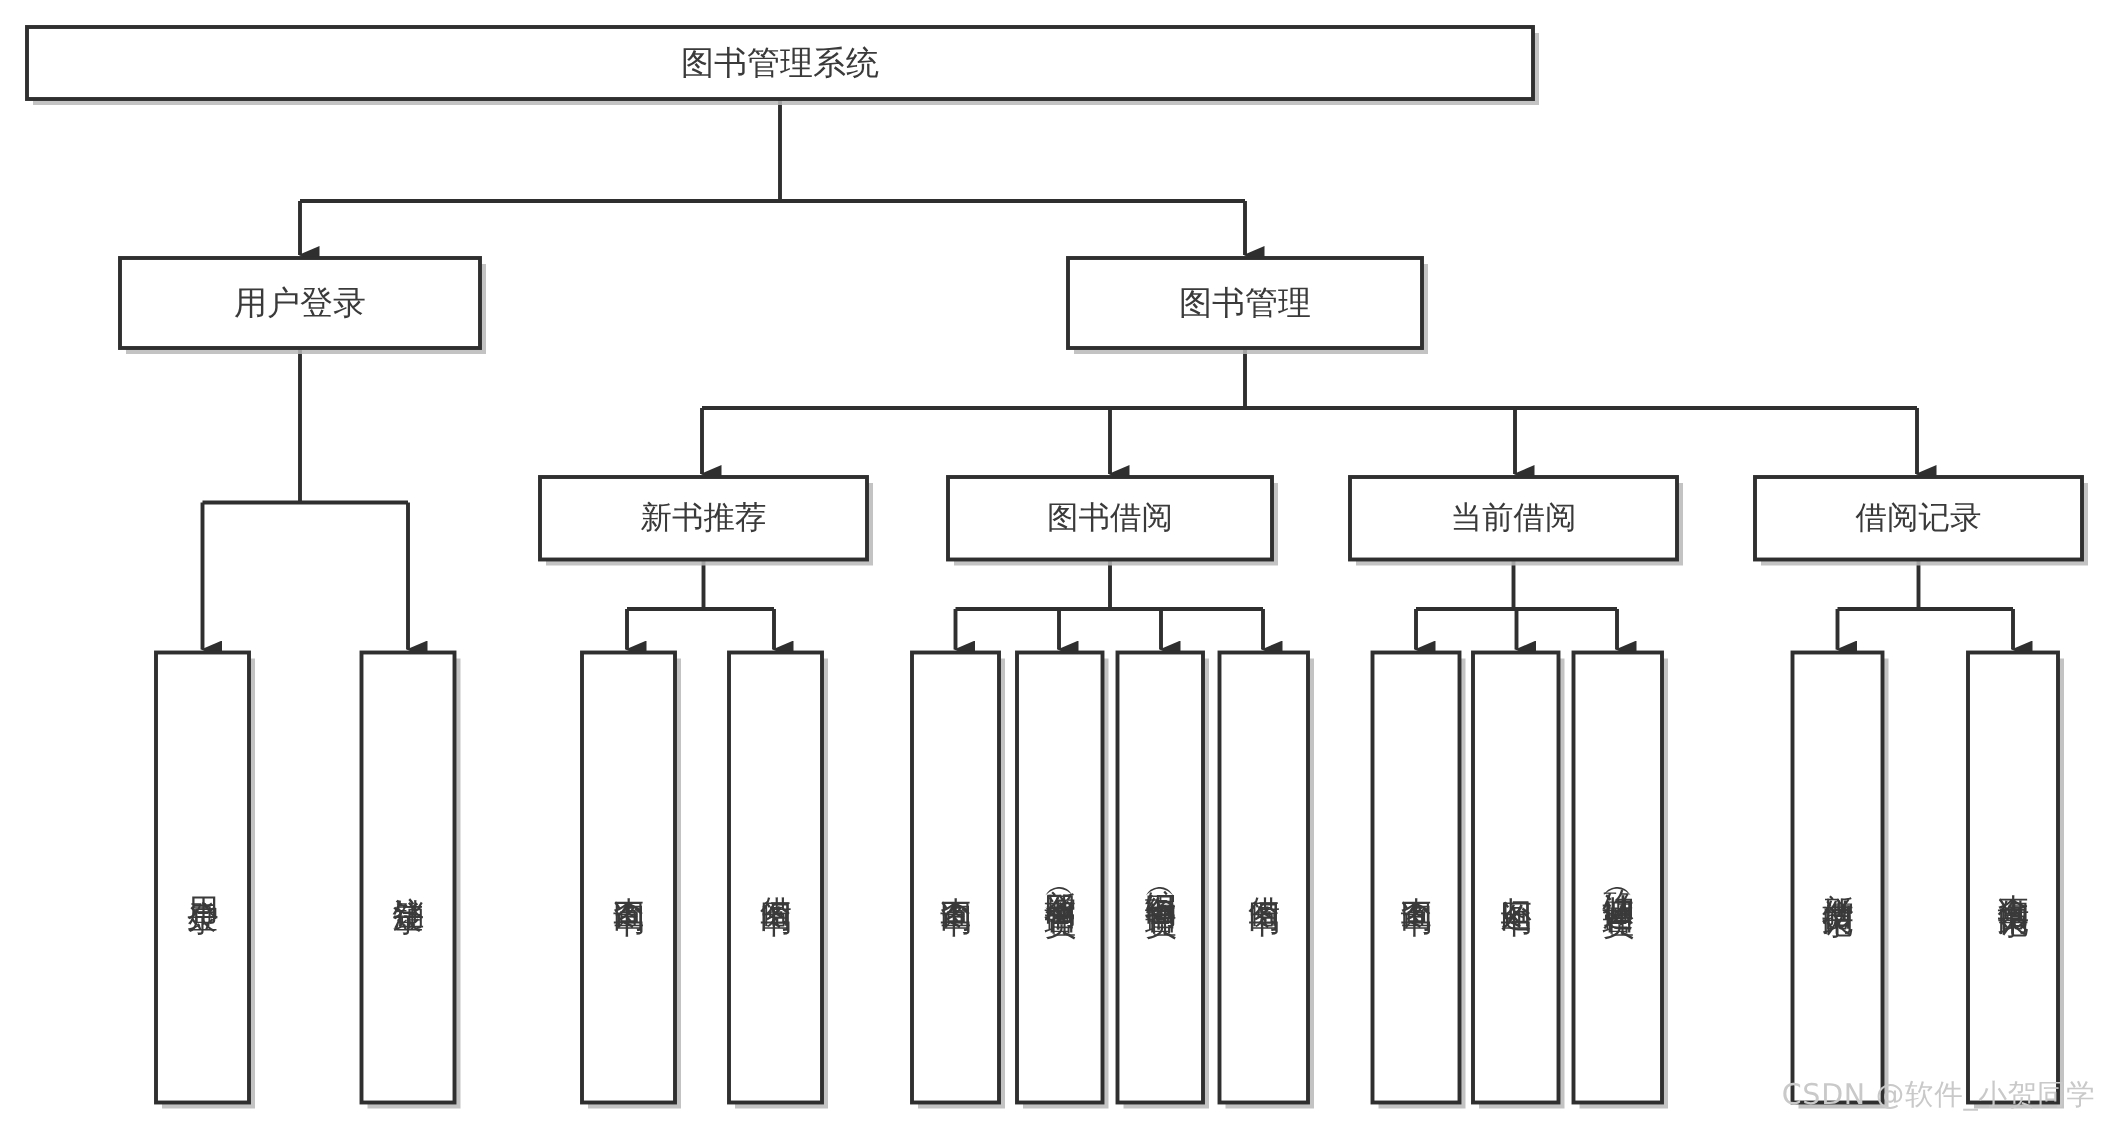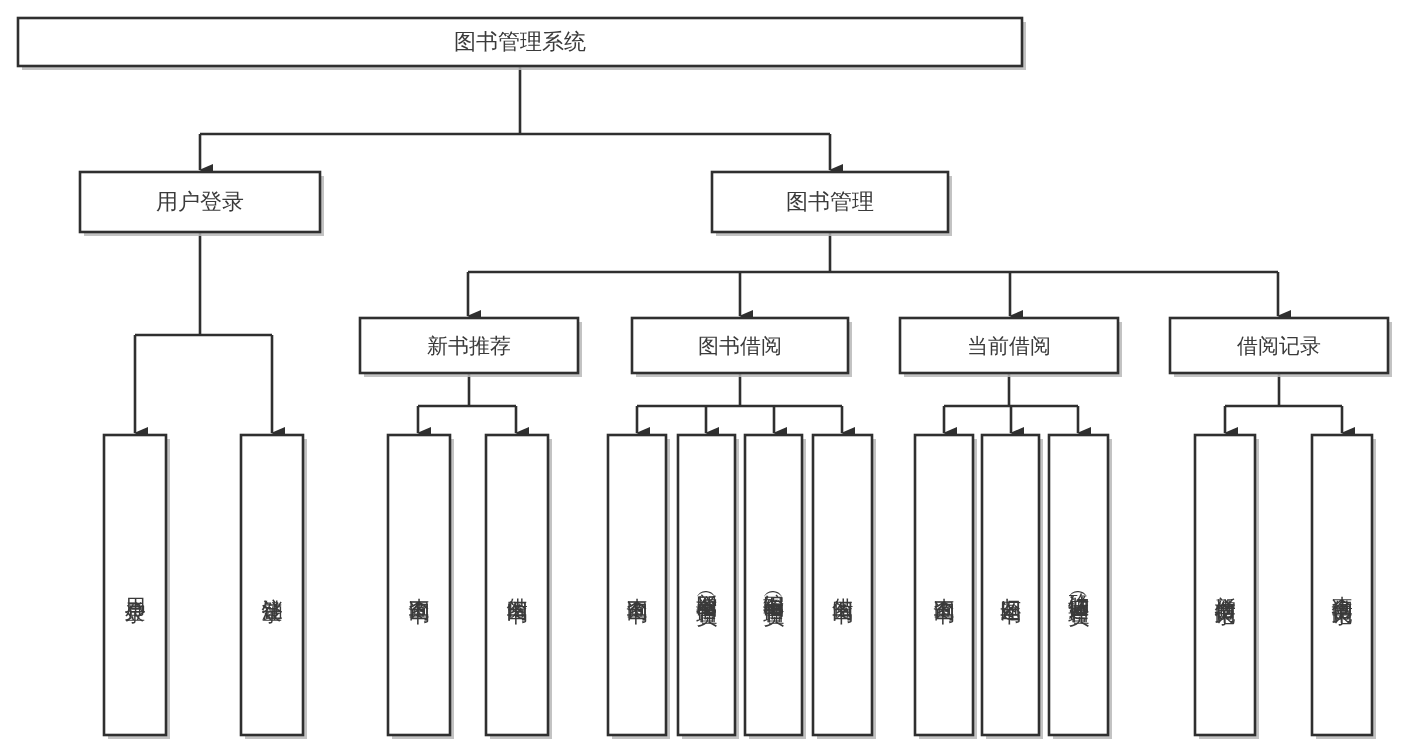--- a/index.html
+++ b/index.html
@@ -174,13 +174,14 @@
       <div class="vlabel" style="left: 678px; top: 435px; width: 57px; height: 300px;">新增图书（管理员）</div>
       <div class="vlabel" style="left: 745px; top: 435px; width: 57px; height: 300px;">编辑图书（管理员）</div>
       <div class="vlabel" style="left: 813px; top: 435px; width: 59px; height: 300px;">借阅图书</div>
       <div class="vlabel" style="left: 915px; top: 435px; width: 58px; height: 300px;">查询图书</div>
       <div class="vlabel" style="left: 982px; top: 435px; width: 57px; height: 300px;">归还图书</div>
       <div class="vlabel" style="left: 1049px; top: 435px; width: 59px; height: 300px;">确认归还（管理员）</div>
       <div class="vlabel" style="left: 1195px; top: 435px; width: 60px; height: 300px;">新增借阅记录</div>
       <div class="vlabel" style="left: 1312px; top: 435px; width: 60px; height: 300px;">查询借阅记录</div>
     </div>
 
+  <div class="watermark">CSDN @软件_小贺同学</div>
 </div>
 
 </body></html>

